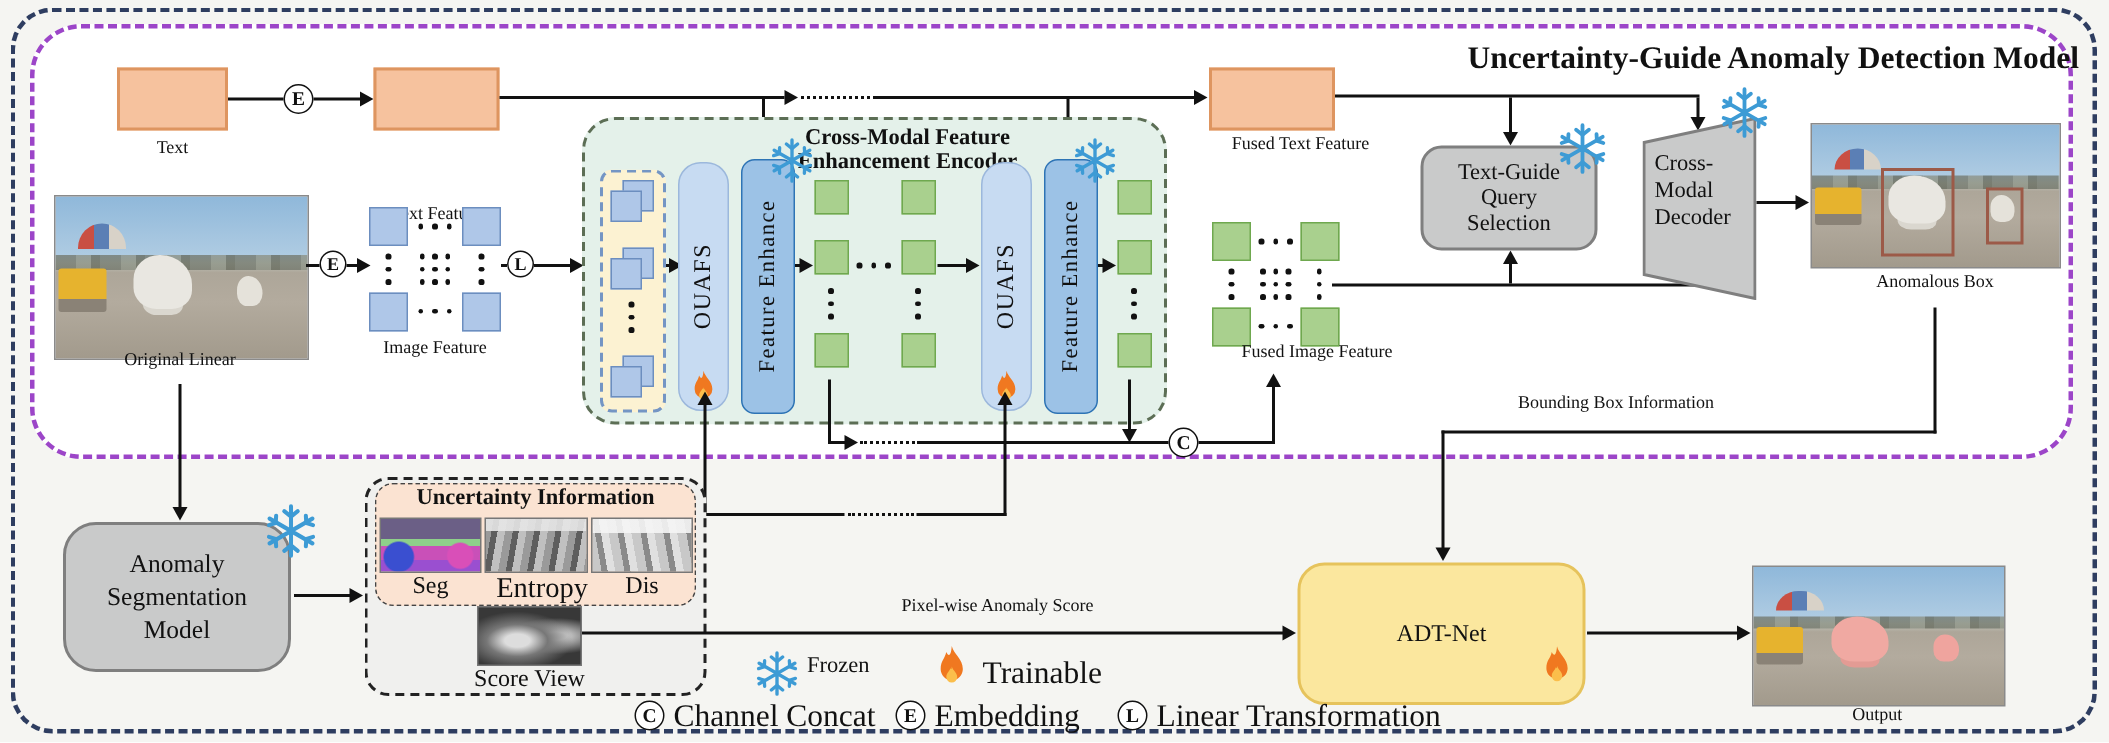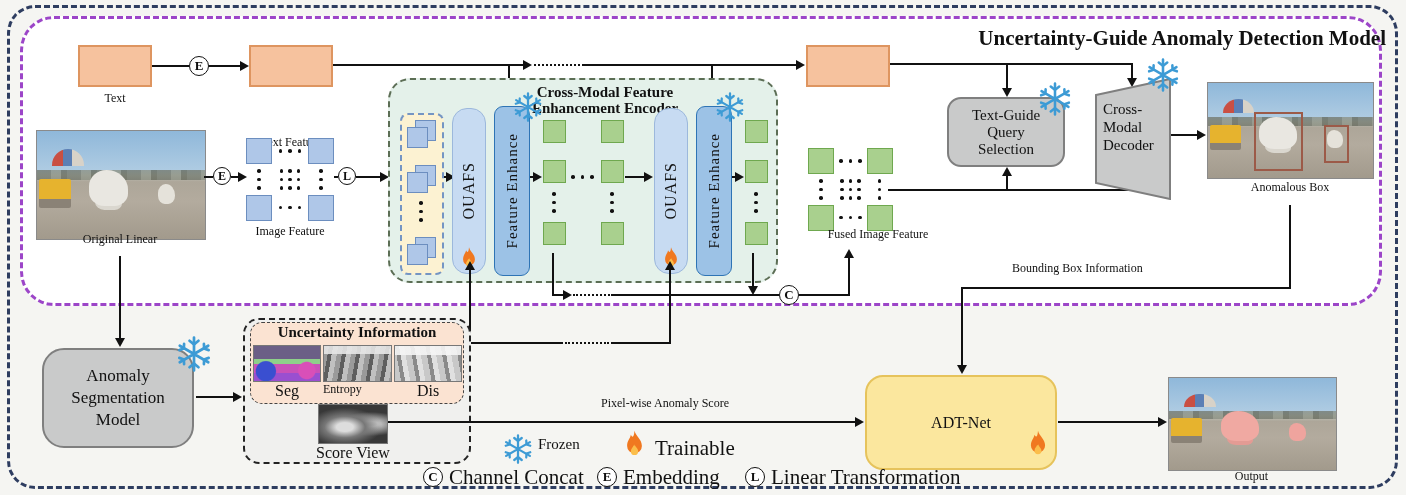--- a/index.html
+++ b/index.html
@@ -261,20 +261,21 @@
 
   <div class="hl" style="left:463px;top:342px;width:100px;"></div>
   <div class="hd" style="left:565px;top:342px;width:44px;"></div>
   <div class="hl" style="left:611px;top:342px;width:60px;"></div>
   <div class="vl" style="left:469px;top:266px;height:78px;"></div>
   <div class="ah-u" style="left:465px;top:261px;"></div>
   <div class="vl" style="left:669px;top:266px;height:78px;"></div>
   <div class="ah-u" style="left:665px;top:261px;"></div>
 
   <div class="box" style="left:806px;top:45px;width:84px;height:42px;background:#F6C29E;border:2px solid #DE9560;"></div>
+  <div class="olabel" style="left:787px;top:88px;width:160px;">Fused Text Feature</div>
 
   <div class="fgrid" style="left:808px;top:148px;width:80px;height:76px;">
     <div class="sq-g26"></div>
     <div class="hdots">
         <div class="dot"></div>
         <div class="dot"></div>
         <div class="dot"></div>
       </div>
     <div class="sq-g26"></div>
     <div class="vdots">
@@ -393,21 +394,21 @@
   <div class="hl" style="left:196px;top:396px;width:38px;"></div>
   <div class="ah-r" style="left:233px;top:392px;"></div>
 
   <div class="box" style="left:243px;top:318px;width:228px;height:146px;background:#F0F0EE;border:2px dashed #222;border-radius:16px;"></div>
   <div class="box" style="left:250px;top:322px;width:214px;height:82px;background:#FBE3D2;border:1.5px dashed #444;border-radius:12px;"></div>
   <div class="abs" style="left:252px;top:324px;width:210px;text-align:center;font-weight:bold;font-size:15px;">Uncertainty Information</div>
   <div class="thumb" style="left:253px;top:345px;width:68px;height:37px;background:radial-gradient(circle at 18% 72%,#3A4FD0 0 16%,transparent 18%),radial-gradient(circle at 80% 70%,#D94FB8 0 14%,transparent 16%),linear-gradient(180deg,#6B5F86 0 38%,#8ED08A 38% 52%,#C950B8 52% 78%,#9A4FD0 78%);"></div>
   <div class="thumb" style="left:323px;top:345px;width:69px;height:37px;background:linear-gradient(180deg,rgba(230,230,230,.9) 0 22%,rgba(0,0,0,0) 22%),repeating-linear-gradient(100deg,#9A9A9A 0 5px,#5E5E5E 5px 9px,#C0C0C0 9px 14px);"></div>
   <div class="thumb" style="left:394px;top:345px;width:68px;height:37px;background:linear-gradient(180deg,rgba(245,245,245,.9) 0 26%,rgba(0,0,0,0) 26%),repeating-linear-gradient(80deg,#C8C8C8 0 6px,#8A8A8A 6px 10px,#E0E0E0 10px 15px);"></div>
   <div class="abs" style="left:253px;top:382px;width:68px;text-align:center;font-size:16px;">Seg</div>
-  <div class="abs" style="left:323px;top:382px;width:69px;text-align:left;font-size:12px;">Entropy</div>
+  <div class="abs" style="left:323px;top:382px;width:69px;text-align:right;font-size:19px;">Entropy</div>
   <div class="abs" style="left:394px;top:382px;width:68px;text-align:center;font-size:16px;">Dis</div>
   <div class="thumb" style="left:318px;top:404px;width:70px;height:40px;background:radial-gradient(ellipse at 38% 58%,#DDD 0 14%,#777 34%,transparent 62%),radial-gradient(ellipse at 76% 50%,#CCC 0 10%,transparent 45%),#383838;"></div>
   <div class="abs" style="left:298px;top:444px;width:110px;text-align:center;font-size:16px;">Score View</div>
 
   <div class="hl" style="left:388px;top:421px;width:470px;"></div>
   <div class="ah-r" style="left:855px;top:417px;"></div>
   <div class="olabel" style="left:545px;top:396px;width:240px;">Pixel-wise Anomaly Score</div>
 
   <div class="box" style="left:865px;top:375px;width:192px;height:95px;background:#FBE79E;border:2px solid #E6C35C;border-radius:18px;
               display:flex;align-items:center;justify-content:center;font-size:16px;">

